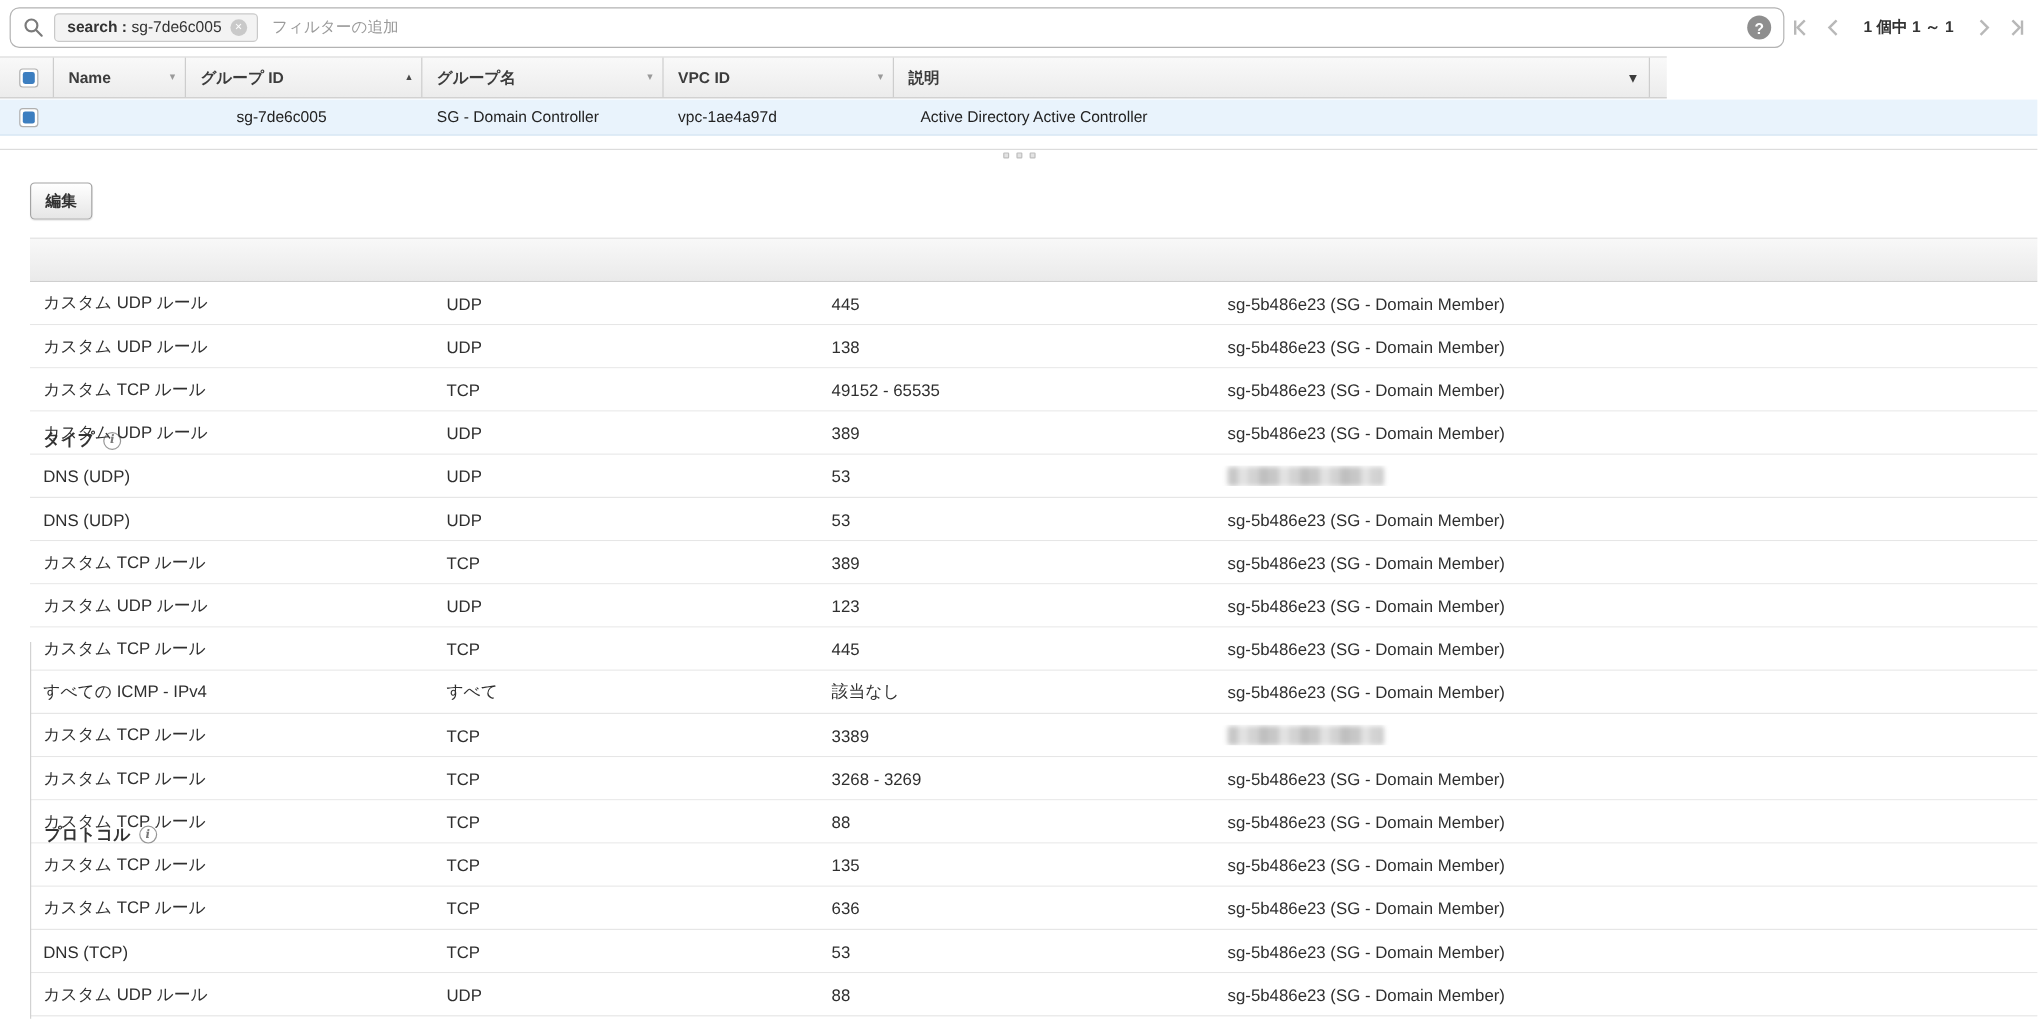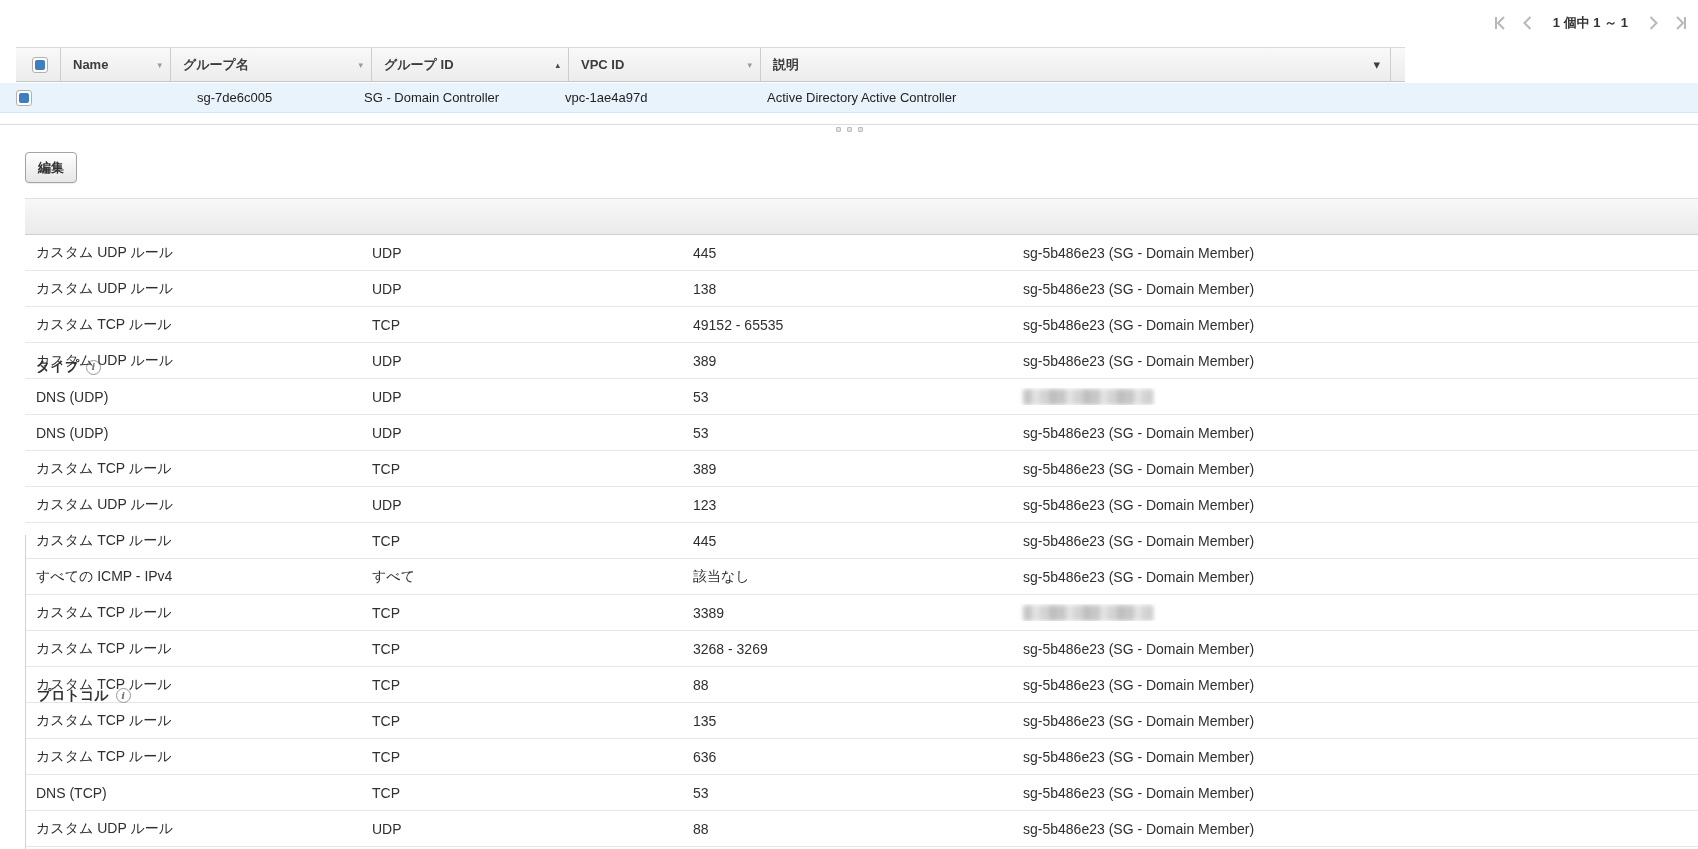--- a/index.html
+++ b/index.html
@@ -23,21 +23,21 @@
   .help-icon { width:20px; height:20px; border-radius:50%; background:#8e8e8e;
     display:flex; align-items:center; justify-content:center; margin-left:auto; cursor:pointer; }
   .help-icon::before { content:"?"; color:#fff; font-weight:bold; font-size:13px; }
 
   .pagination { position:absolute; right:10px; top:6px; height:34px;
     display:flex; align-items:center; gap:14px; }
   .pg-btn { background:none; border:none; padding:0; display:flex; cursor:default; }
   .pg-label { font-size:13px; font-weight:bold; color:#333; margin:0 4px; white-space:nowrap; }
 
   
-  .sg-header { position:absolute; left:16px; top:47px; width:1389px; height:35px;
+  .sg-header { position:absolute; left:0; top:47px; width:1389px; height:35px;
     background:linear-gradient(#f9f9f9,#ececec);
     border-top:1px solid #d9d9d9; border-bottom:1px solid #c6c6c6;
     display:flex; align-items:stretch; font-size:13px; font-weight:bold; color:#3c3c3c; }
   .sgh { display:flex; align-items:center; justify-content:space-between;
     padding:0 8px 0 12px; border-right:1px solid #cdcdcd; cursor:pointer; }
   .sgh .caret { font-size:9px; color:#9a9a9a; margin-left:6px; }
   .sgh .caret.asc { color:#4a4a4a; }
   .caret-down::before { content:"▾"; }
   .caret-up::before { content:"▴"; }
   .c-check { flex:0 0 45px; display:flex; align-items:center; padding-left:16px;
@@ -95,20 +95,34 @@
   .rc { padding-left:11px; white-space:nowrap; overflow:hidden; }
   .redacted { display:inline-block; width:130px; height:16px; border-radius:2px;
     vertical-align:middle; filter:blur(2px);
     background:repeating-linear-gradient(90deg,#c7c7c7 0 9px,#e2e2e2 9px 17px,#d3d3d3 17px 26px,#bfbfbf 26px 34px); }
 </style>
 </head>
 <body>
 
 <div class="app">
 
+  <div class="searchbar">
+    <span class="search-icon">
+      <svg width="18" height="18" viewBox="0 0 20 20">
+        <circle cx="8" cy="8" r="5.5" fill="none" stroke="#7a7a7a" stroke-width="2"></circle>
+        <line x1="12.5" y1="12.5" x2="17.5" y2="17.5" stroke="#7a7a7a" stroke-width="2" stroke-linecap="round"></line>
+      </svg>
+    </span>
+    <span class="filter-tag">
+      <span><span class="tag-key">search :</span> <span class="tag-val">sg-7de6c005</span></span>
+      <span class="tag-x"></span>
+    </span>
+    <span class="filter-placeholder">フィルターの追加</span>
+    <span class="help-icon"></span>
+  </div>
 
   <div class="pagination">
     <button class="pg-btn">
       <svg width="14" height="14" viewBox="0 0 14 14">
         <path d="M3 1 V13" stroke="#b8b8b8" stroke-width="2" fill="none"></path>
         <path d="M11 1 L5 7 L11 13" stroke="#b8b8b8" stroke-width="2" fill="none"></path>
       </svg>
     </button>
     <button class="pg-btn">
       <svg width="14" height="14" viewBox="0 0 14 14">
@@ -132,27 +146,27 @@
   <div class="sg-header">
     <div class="c-check">
       <span class="checkbox">
           <span class="fill"></span>
         </span>
     </div>
     <div class="sgh c-name">
       <span>Name</span>
       <span class="caret caret-down"></span>
     </div>
+    <div class="sgh c-gid">
+      <span>グループ ID</span>
+      <span class="caret caret-up asc"></span>
+    </div>
     <div class="sgh c-gname">
       <span>グループ名</span>
       <span class="caret caret-down"></span>
-    </div>
-    <div class="sgh c-gid">
-      <span>グループ ID</span>
-      <span class="caret caret-up asc"></span>
     </div>
     <div class="sgh c-vpc">
       <span>VPC ID</span>
       <span class="caret caret-down"></span>
     </div>
     <div class="sgh c-desc">
       <span>説明</span>
     </div>
     <div class="c-last">
       <span class="caret caret-down"></span>

